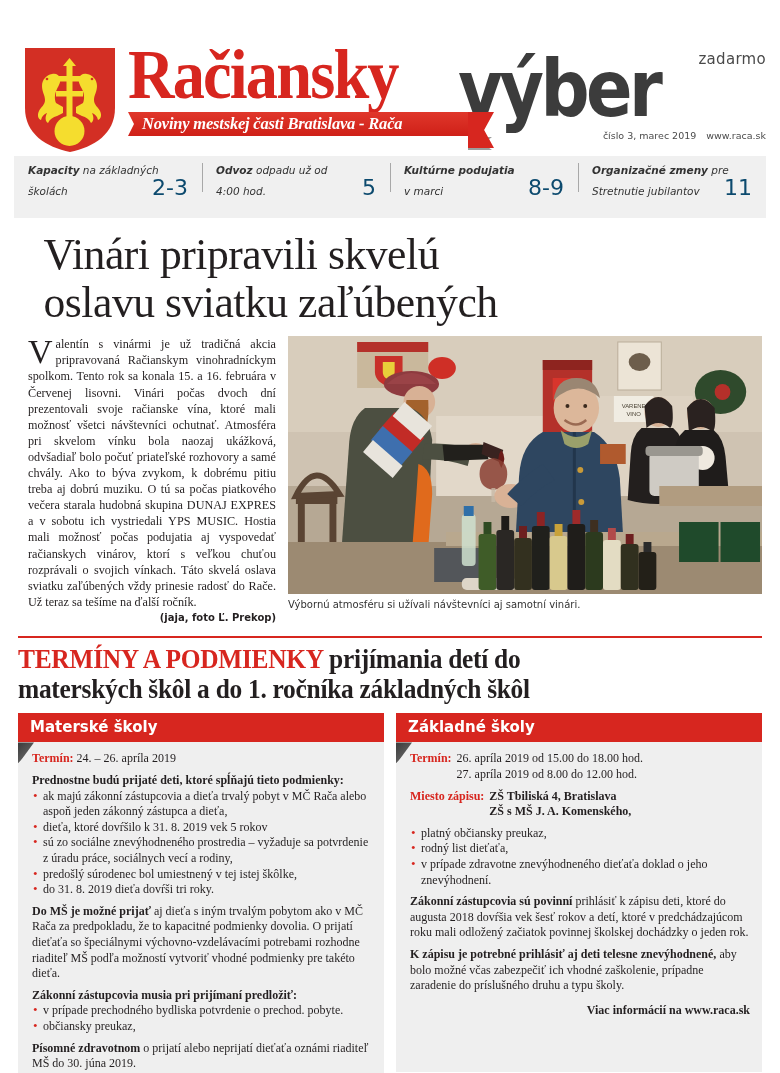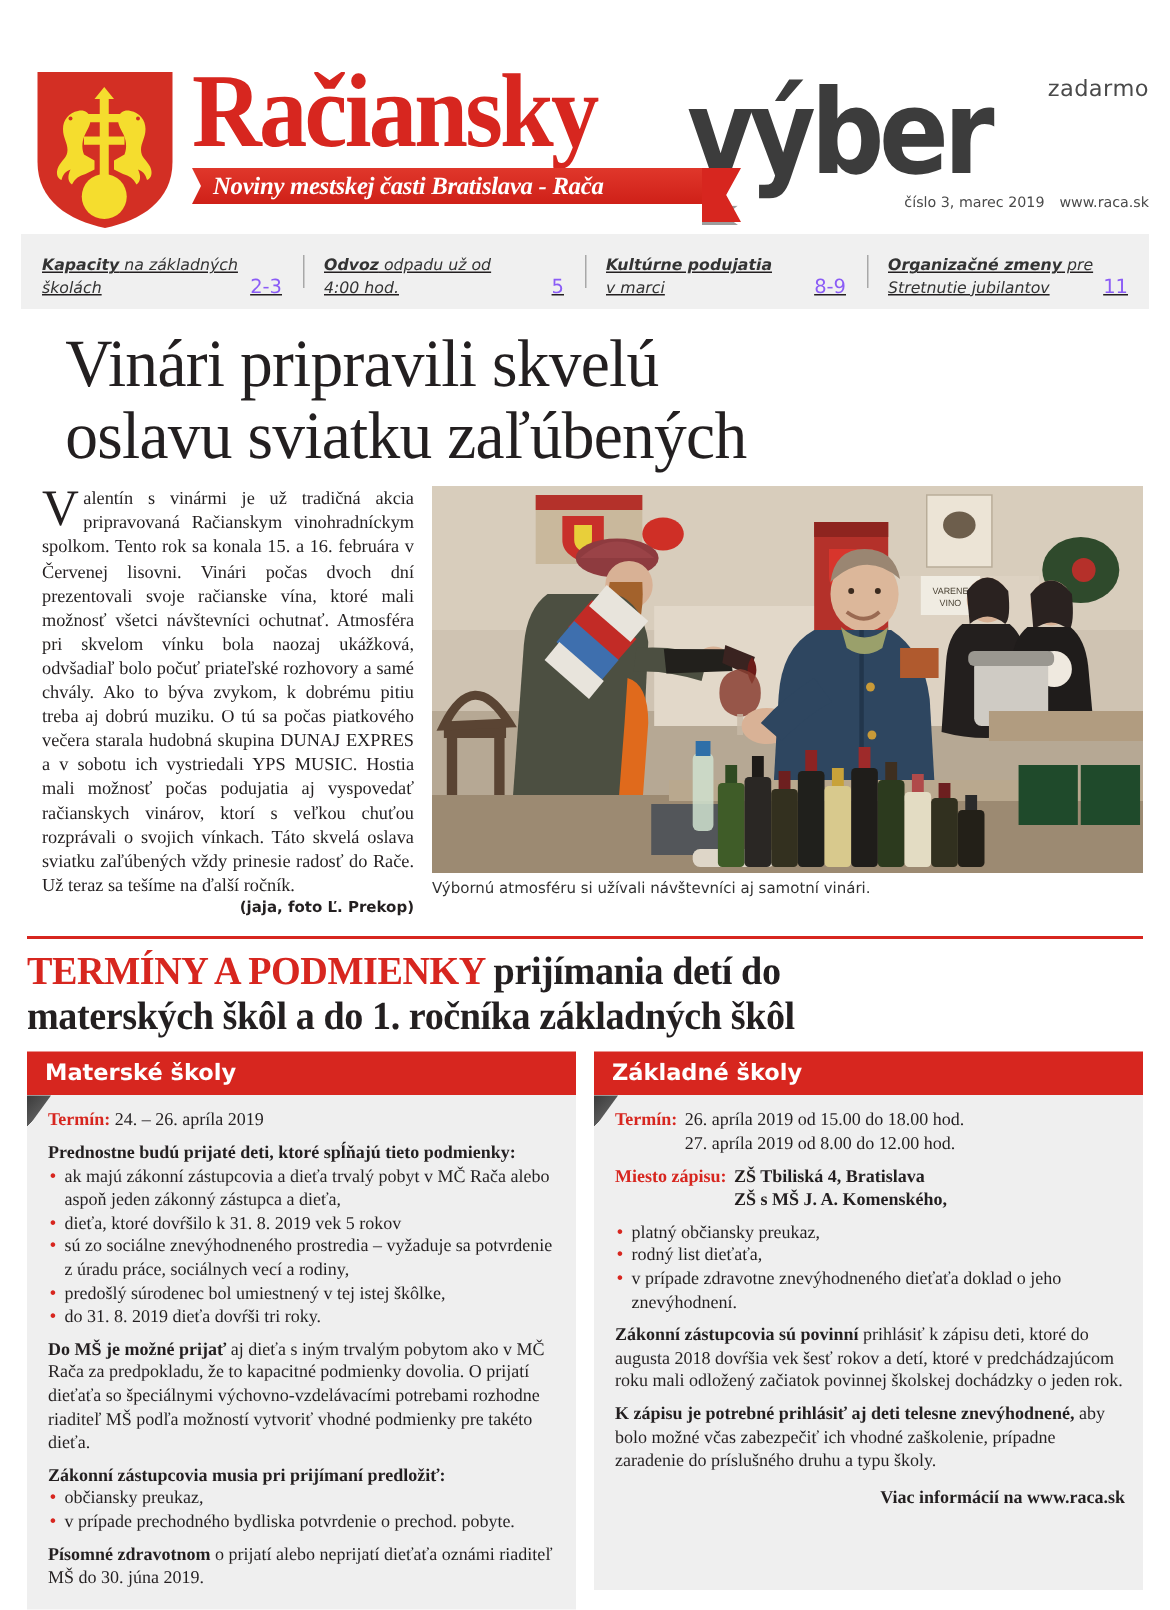--- a/index.html
+++ b/index.html
@@ -110,23 +110,22 @@
     background: #8c8c8c;
     clip-path: polygon(0 0, 100% 0, 64% 52%, 100% 100%, 0 100%);
     opacity: .85;
   }
 
   
   .teaser-bar {
     margin: 4px 14px 0 14px;
     background: #f0f0f0;
     display: flex;
-    height: 50px;
-    align-items: center;
-    text-decoration: underline;
+    height: 62px;
+    align-items: flex-start;
   }
   .teaser {
     flex: 1;
     position: relative;
     padding: 7px 8px 0 14px;
     font-family: "DejaVu Sans", sans-serif;
   }
   .teaser + .teaser::before {
     content: "";
     position: absolute;
@@ -148,22 +147,22 @@
     color: #333;
     line-height: 1.35;
     display: flex;
     align-items: baseline;
     justify-content: space-between;
     padding-right: 6px;
   }
   .pagenum {
     font-family: "DejaVu Sans", sans-serif;
     font-style: normal;
-    font-size: 13px;
-    color: #8b5cf6;
+    font-size: 22px;
+    color: #0c4a6e;
     line-height: 1;
   }
 
   
   .lead {
     padding: 12px 18px 0 28px;
   }
   .headline {
     font-family: "Liberation Serif", serif;
     font-size: 45px;
@@ -570,22 +569,22 @@
           <li>predošlý súrodenec bol umiestnený v tej istej škôlke,</li>
           <li>do 31. 8. 2019 dieťa dovŕši tri roky.</li>
         </ul>
 
         <p class="p">
           <span class="bold">Do MŠ je možné prijať</span><span> aj dieťa s iným trvalým pobytom ako v MČ Rača za predpokladu, že to kapacitné podmienky dovolia. O prijatí dieťaťa so špeciálnymi výchovno-vzdelávacími potrebami rozhodne riaditeľ MŠ podľa možností vytvoriť vhodné podmienky pre takéto dieťa.</span>
         </p>
 
         <p class="p-tight bold">Zákonní zástupcovia musia pri prijímaní predložiť:</p>
         <ul class="bul">
+          <li>v prípade prechodného bydliska potvrdenie o prechod. pobyte.</li>
           <li>občiansky preukaz,</li>
-          <li>v prípade prechodného bydliska potvrdenie o prechod. pobyte.</li>
         </ul>
 
         <p class="p">
           <span class="bold">Písomné zdravotnom</span><span> o prijatí alebo neprijatí dieťaťa oznámi riaditeľ MŠ do 30. júna 2019.</span>
         </p>
       </div>
     </div>
 
     <div class="col">
       <div class="col-head">Základné školy</div>

